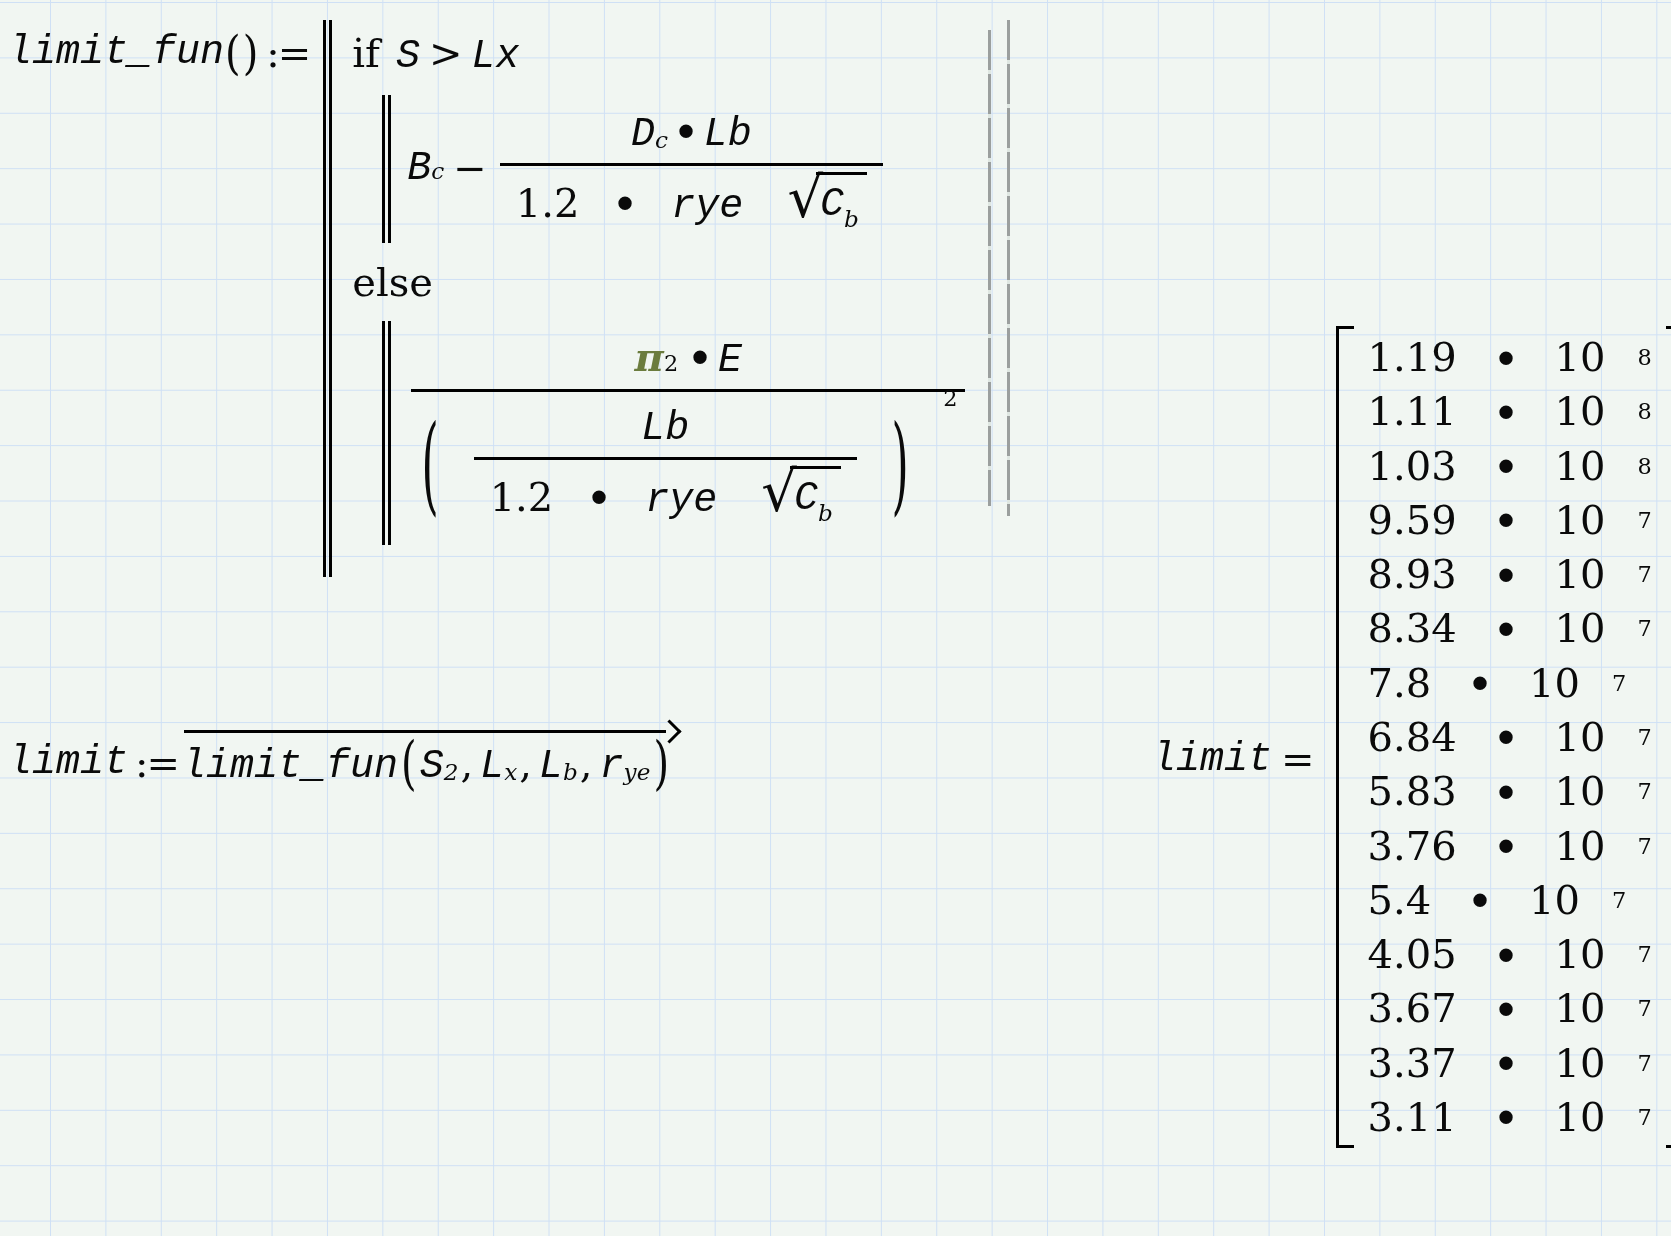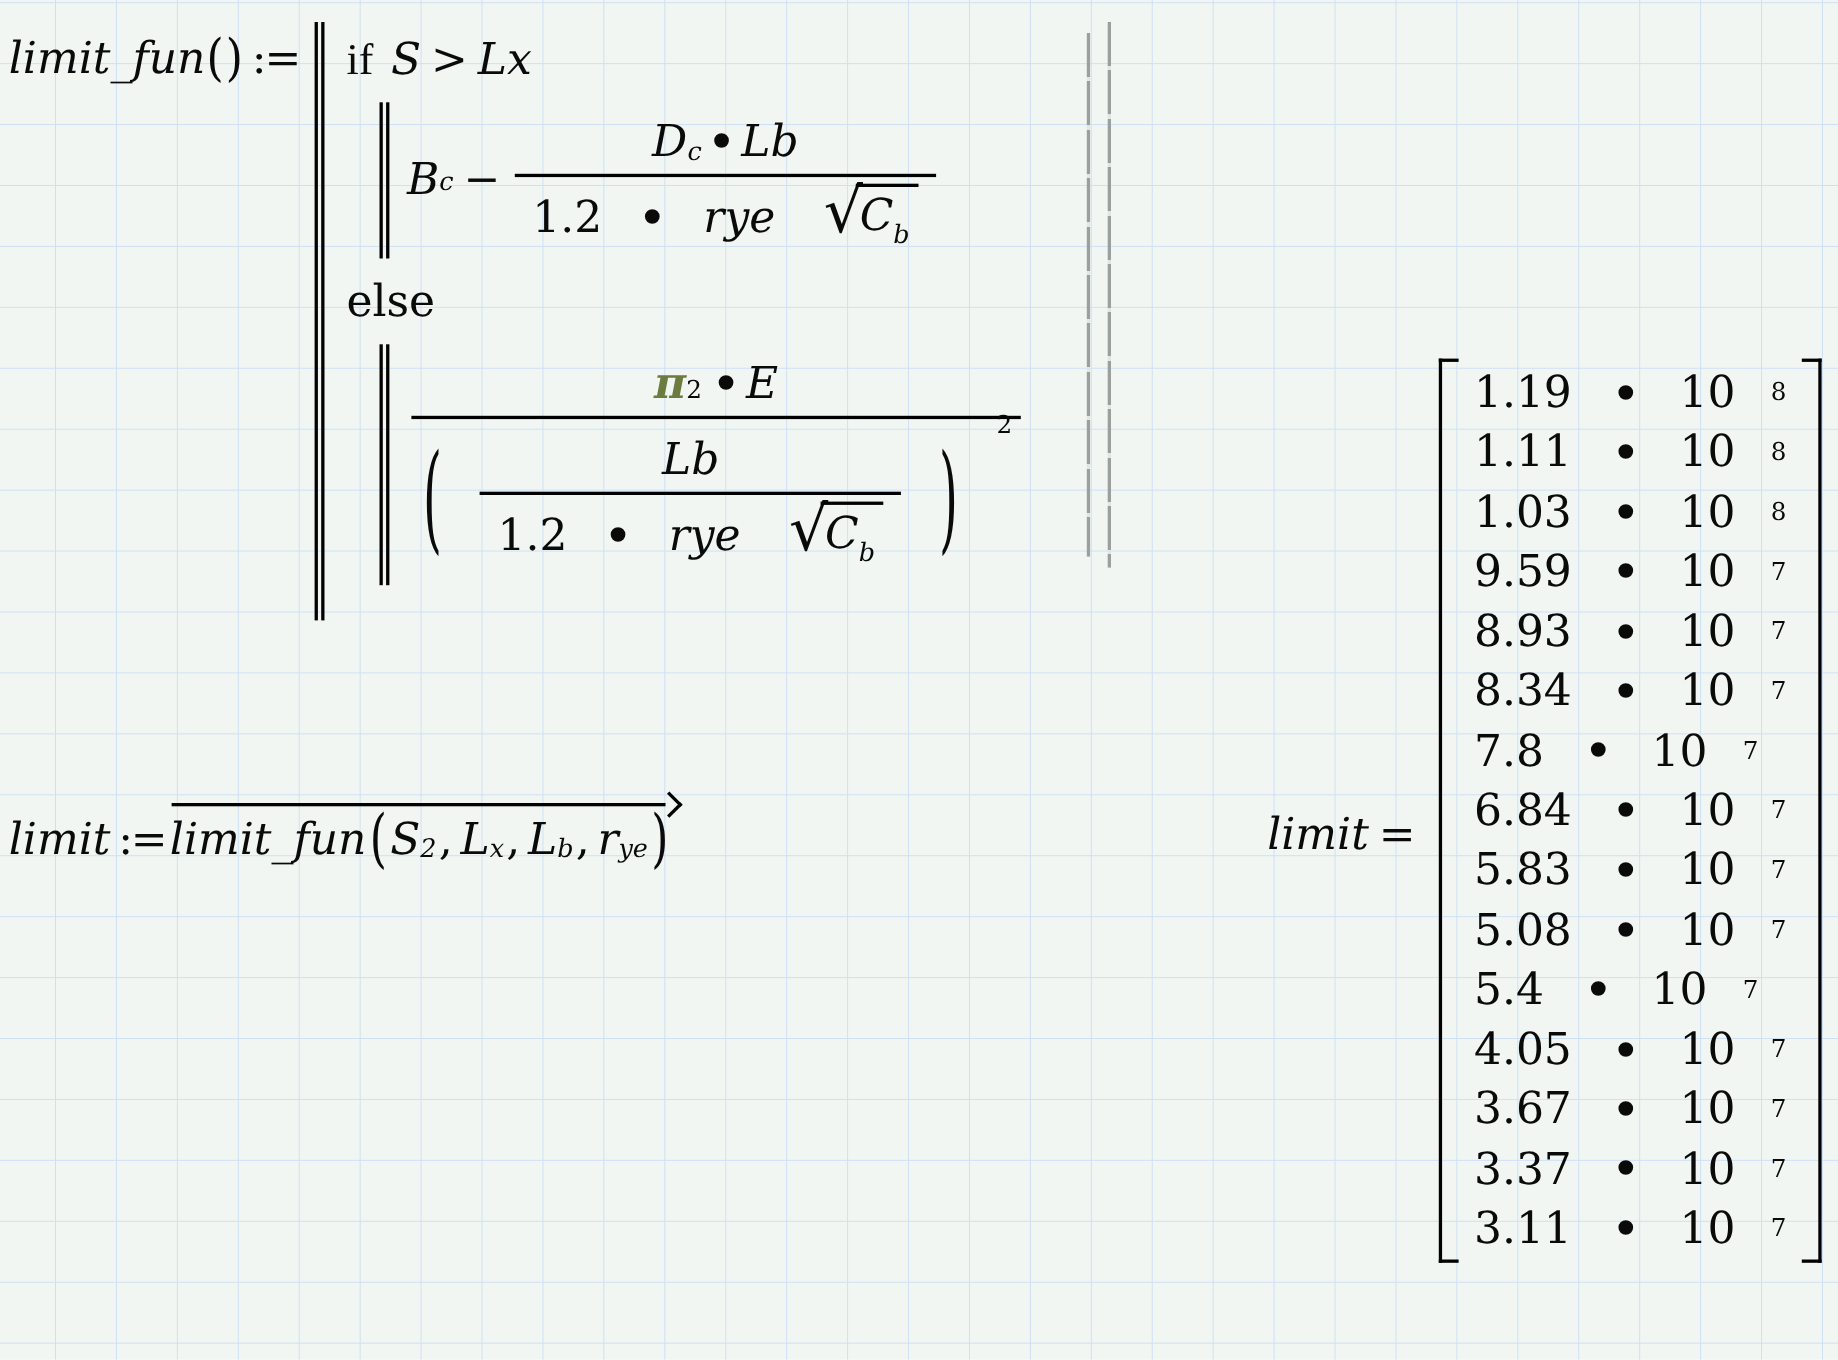--- a/index.html
+++ b/index.html
@@ -9,37 +9,37 @@
     overflow:hidden;
     background-color:#f1f6f2;
     background-image:
       linear-gradient(to right, #cfe0f5 0 1px, transparent 1px),
       linear-gradient(to bottom, #cfe0f5 0 1px, transparent 1px);
     background-size:55.4px 55.4px;
     background-position:50px 2px;
     font-family:"DejaVu Serif","Liberation Serif",serif;
     color:#0a0a0a;
   }
-  .it{font-style:italic;}
+  .it{font-style:italic;font-family:Liberation Mono, monospace;}
   .kw{font-style:normal;}
   sub{font-size:0.58em;font-style:italic;position:relative;top:0.12em;line-height:0;}
   sup{font-size:0.56em;line-height:0;}
   .dot{display:inline-block;font-weight:bold;transform:scale(1.8);margin:0 11px;}
   .op{margin:0 9px;}
   .assign{margin:0 2px 0 7px;letter-spacing:-2px;font-style:normal;}
   .paren1{display:inline-block;transform:scaleY(1.15);margin:0 1px;}
   .paren2{display:inline-block;transform:scaleY(1.45);margin:0 3px;}
   .bigparen{display:inline-block;transform:scaleY(2.55) scaleX(1.05);transform-origin:center;font-size:1.05em;margin:0 3px;}
 
   
   #def-region{position:absolute;left:8px;top:20px;display:flex;align-items:flex-start;font-size:40px;}
   .sig-part{padding-top:10px;white-space:nowrap;}
   .prog{border-left:9px double #000;margin-left:12px;padding:10px 30px 18px 20px;}
   .prog-line{display:flex;align-items:baseline;white-space:nowrap;}
-  .if-line .kw{margin-right:16px;font-family:Liberation Serif, serif;}
+  .if-line .kw{margin-right:16px;}
   .branch{border-left:9px double #000;margin:16px 0 14px 30px;padding:6px 4px 8px 16px;display:flex;align-items:center;}
   .else-line{margin-top:16px;}
   .frac{display:inline-flex;flex-direction:column;align-items:center;vertical-align:middle;margin:0 4px;}
   .fnum,.fden{display:flex;align-items:baseline;justify-content:center;padding:6px 16px;white-space:nowrap;}
   .fden{border-top:3px solid #000;gap:28px;}
   .sqrt{display:inline-flex;align-items:flex-start;margin-left:16px;}
   .sqrt .sign{font-size:1.4em;line-height:0.92;}
   .sqrt .rad{border-top:3px solid #000;margin-left:-7px;padding:3px 8px 0 4px;}
   .pi{color:#6b7c3e;font-weight:bold;font-style:italic;}
   .pi-exp{color:#0a0a0a;margin-right:4px;}
@@ -236,21 +236,21 @@
             <span>10</span>
             <sup>7</sup>
           </div>
         <div class="mat-row">
             <span>5.83</span>
             <span class="dot">·</span>
             <span>10</span>
             <sup>7</sup>
           </div>
         <div class="mat-row">
-            <span>5.08</span>
+            <span>3.76</span>
             <span class="dot">·</span>
             <span>10</span>
             <sup>7</sup>
           </div>
         <div class="mat-row">
             <span>5.4</span>
             <span class="dot">·</span>
             <span>10</span>
             <sup>7</sup>
           </div>

